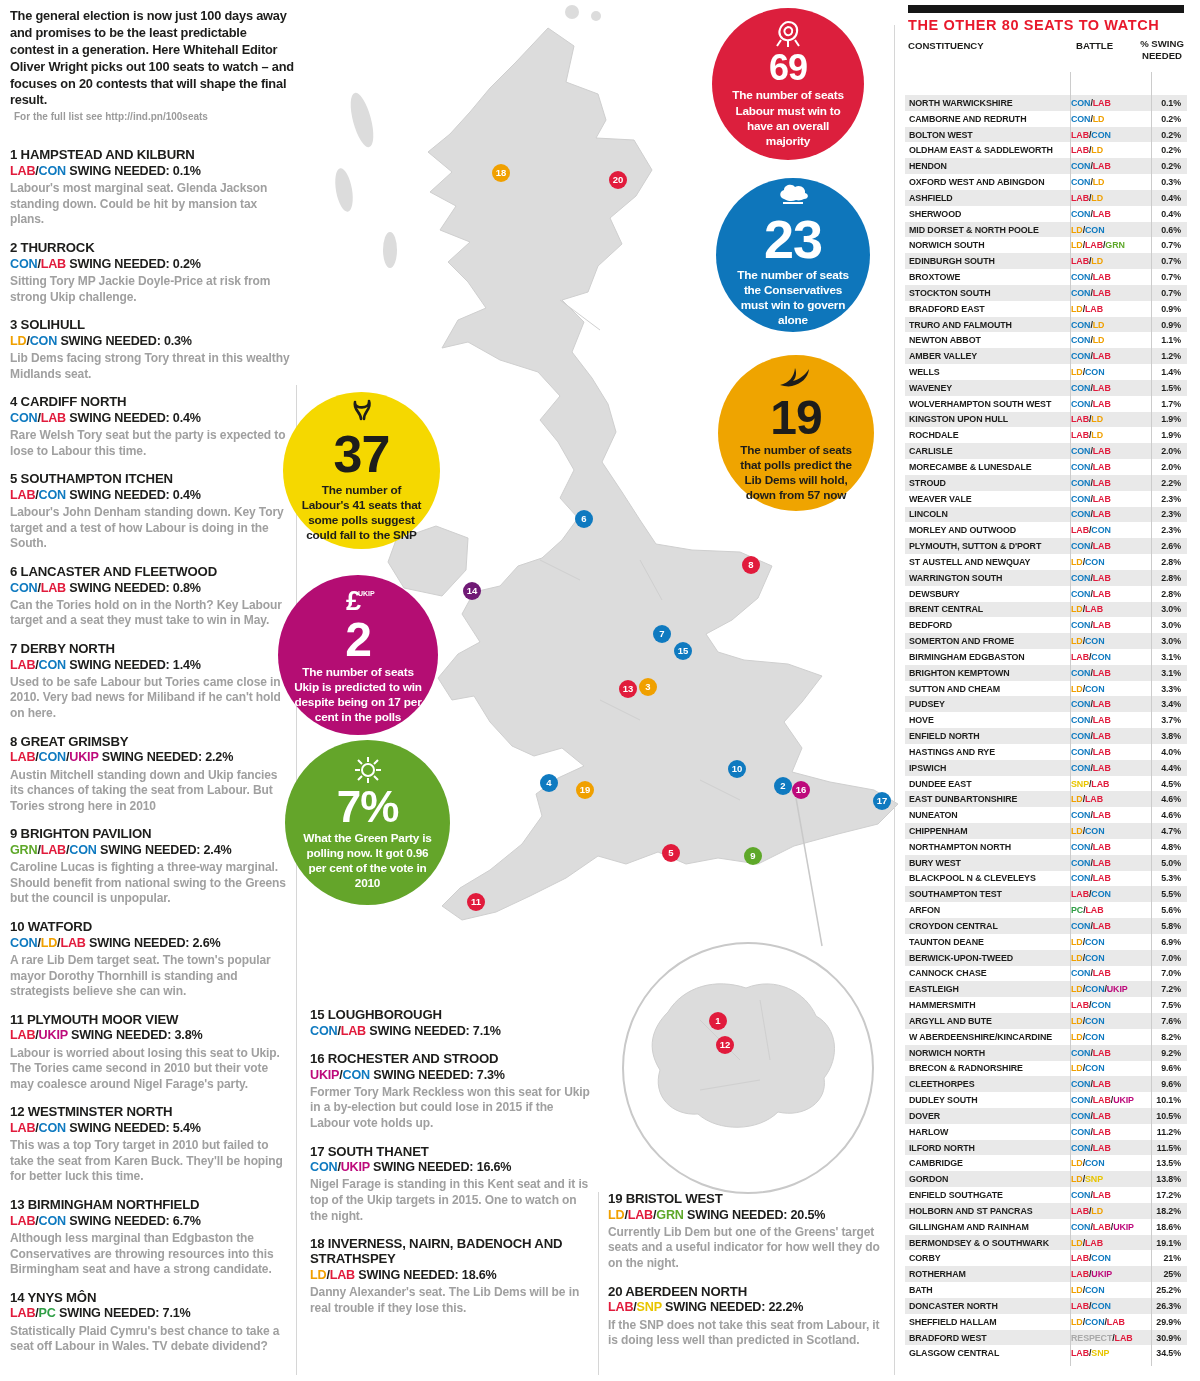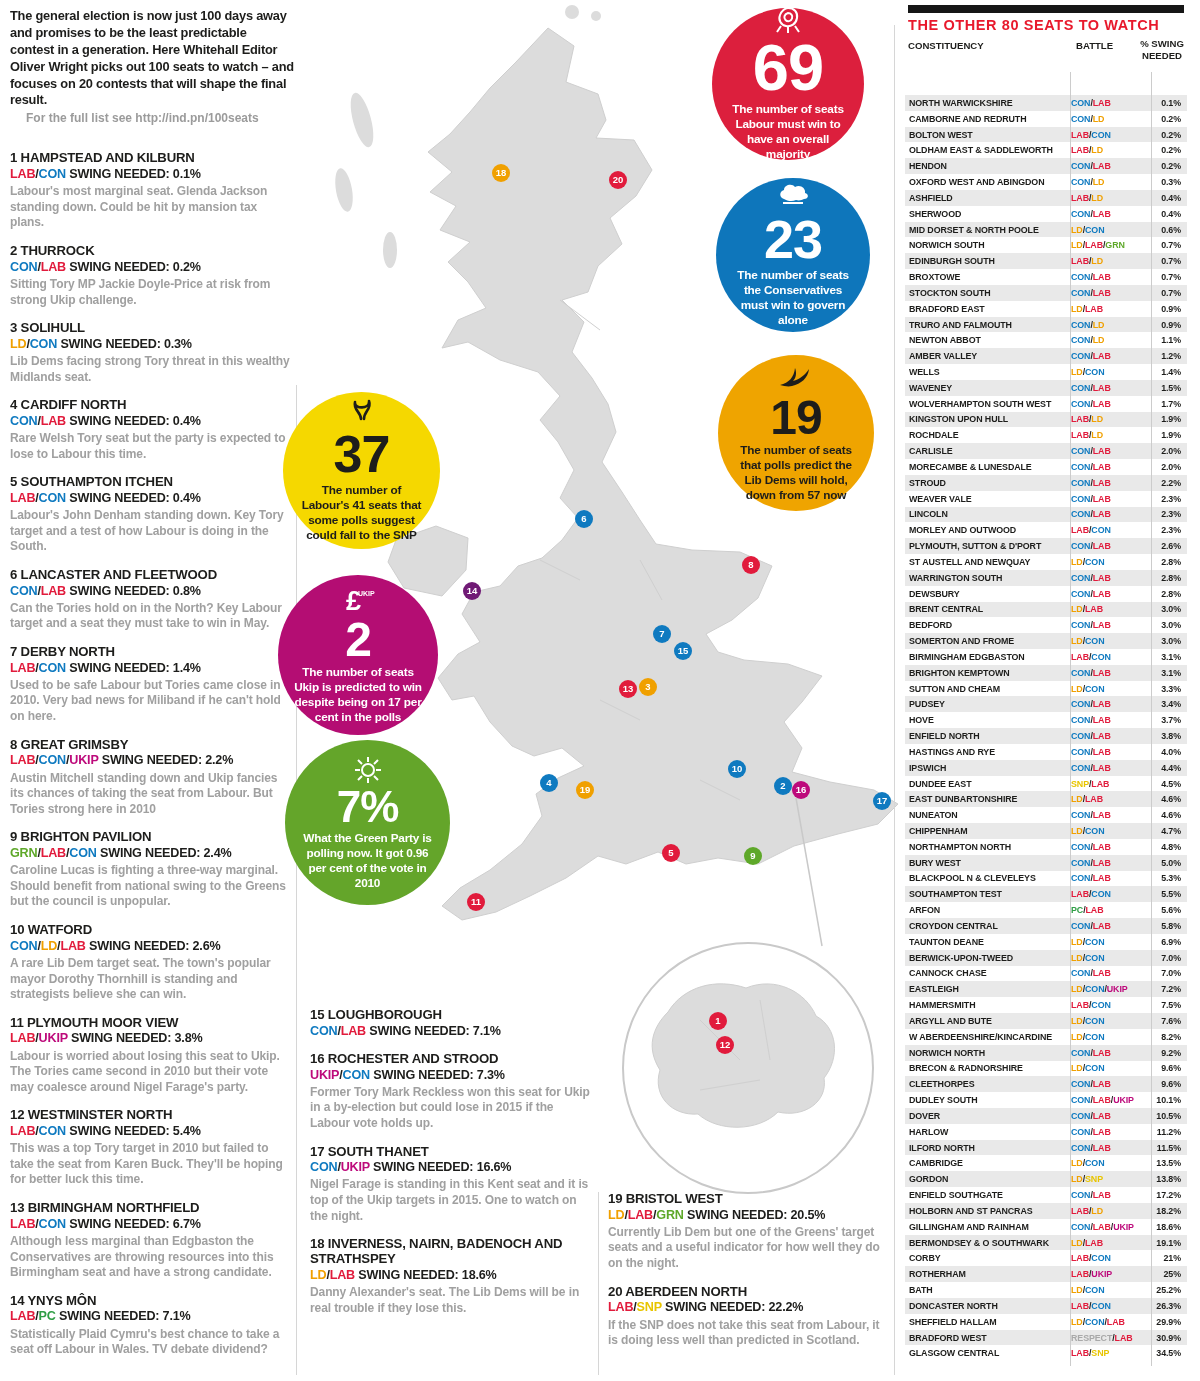--- a/index.html
+++ b/index.html
@@ -1,21 +1,21 @@
 <!DOCTYPE html>
 <html><head>
 <meta charset="utf-8">
 <style>
   html,body{margin:0;padding:0;background:#fff;}
   .page{position:relative;width:1200px;height:1381px;background:#fff;overflow:hidden;
         font-family:"Liberation Sans",sans-serif;color:#1d1d1b;}
   
   .textcol{position:absolute;}
   .intro{font-size:12.8px;font-weight:800;line-height:1.32;margin:0 0 2px 0;letter-spacing:-.2px;}
-  .intro-link{font-size:12px;font-weight:700;color:#9b9b9b;margin:0 0 26px 16px;}
+  .intro-link{font-size:10px;font-weight:700;color:#9b9b9b;margin:0 0 26px 4px;}
   .seat{margin-bottom:13px;}
   .seat-title{font-size:13.2px;font-weight:800;line-height:1.12;letter-spacing:-.2px;}
   .seat-battle{font-size:12.6px;font-weight:800;line-height:1.2;letter-spacing:-.2px;margin-top:1px;}
   .seat-battle .sw{color:#1d1d1b;}
   .seat-battle .sl{color:#1d1d1b;}
   .seat-desc{font-size:12px;font-weight:700;color:#a0a0a0;line-height:1.3;margin-top:2px;letter-spacing:-.1px;}
   
   .vrule{position:absolute;width:1px;background:#d6d6d6;}
   
   .map-svg{position:absolute;left:0;top:0;}
@@ -98,21 +98,21 @@
 
   <div id="circles">
       <div class="stat-circle" style="left: 712px; top: 8px; width: 152px; height: 152px; background: rgb(220, 31, 61); color: rgb(255, 255, 255);">
         <span class="ci"><svg width="34" height="30" viewBox="0 0 34 30">
             <g fill="none" stroke="currentColor" stroke-width="2">
               <path d="M17 3c6 0 10 4 9 10-1 6-6 9-11 8-5-1-8-6-6-11 1.5-4 5-7 8-7z"></path>
               <path d="M17 8c3 0 5 2.5 4 5.5-1 3-4.5 3.5-6.5 1.5S13 9 17 8z"></path>
               <path d="M10 21l-4 6M24 21l4 6M17 22v6"></path>
             </g>
           </svg></span>
-        <span class="cn" style="font-size:65px">69</span>
+        <span class="cn" style="font-size:36px">69</span>
         <span class="cl">The number of seats Labour must win to have an overall majority</span>
       </div>
       <div class="stat-circle" style="left: 716px; top: 178px; width: 154px; height: 154px; background: rgb(14, 118, 187); color: rgb(255, 255, 255);">
         <span class="ci"><svg width="34" height="30" viewBox="0 0 34 30">
             <path fill="currentColor" d="M8 17c-5-1-5-8 0-9 0-5 8-7 11-3 5-3 11 1 10 6 4 1 4 6-1 6-2 1-5 2-8 1-4 2-9 1-12-1z"></path>
             <path d="M7 21h20" stroke="currentColor" stroke-width="2"></path>
           </svg></span>
         <span class="cn" style="font-size:54px">23</span>
         <span class="cl">The number of seats the Conservatives must win to govern alone</span>
       </div>

